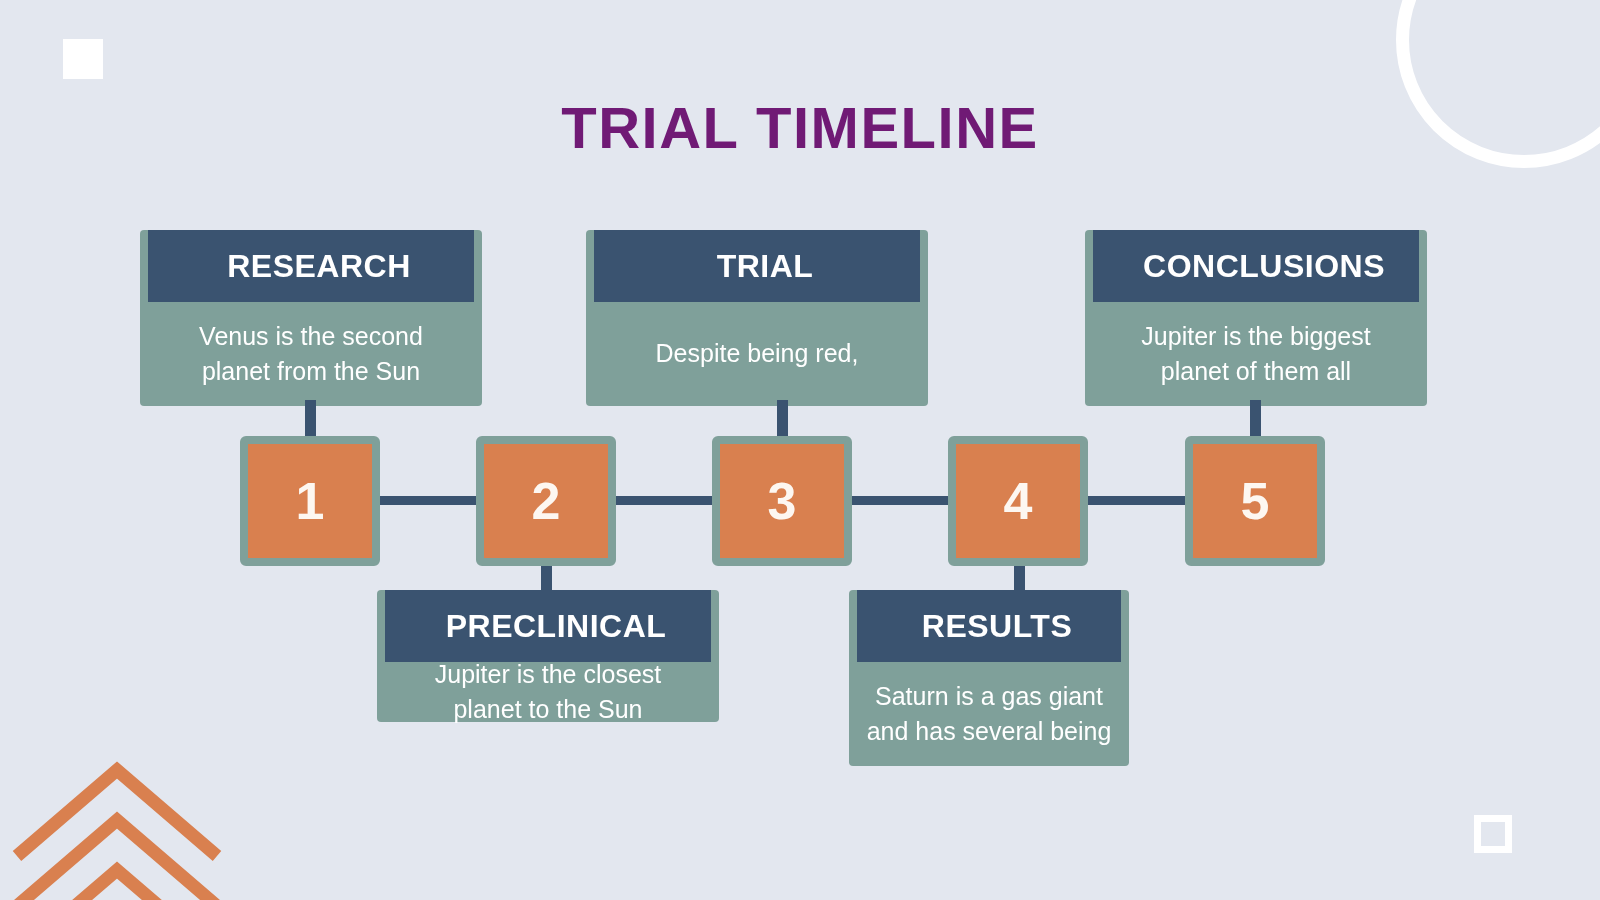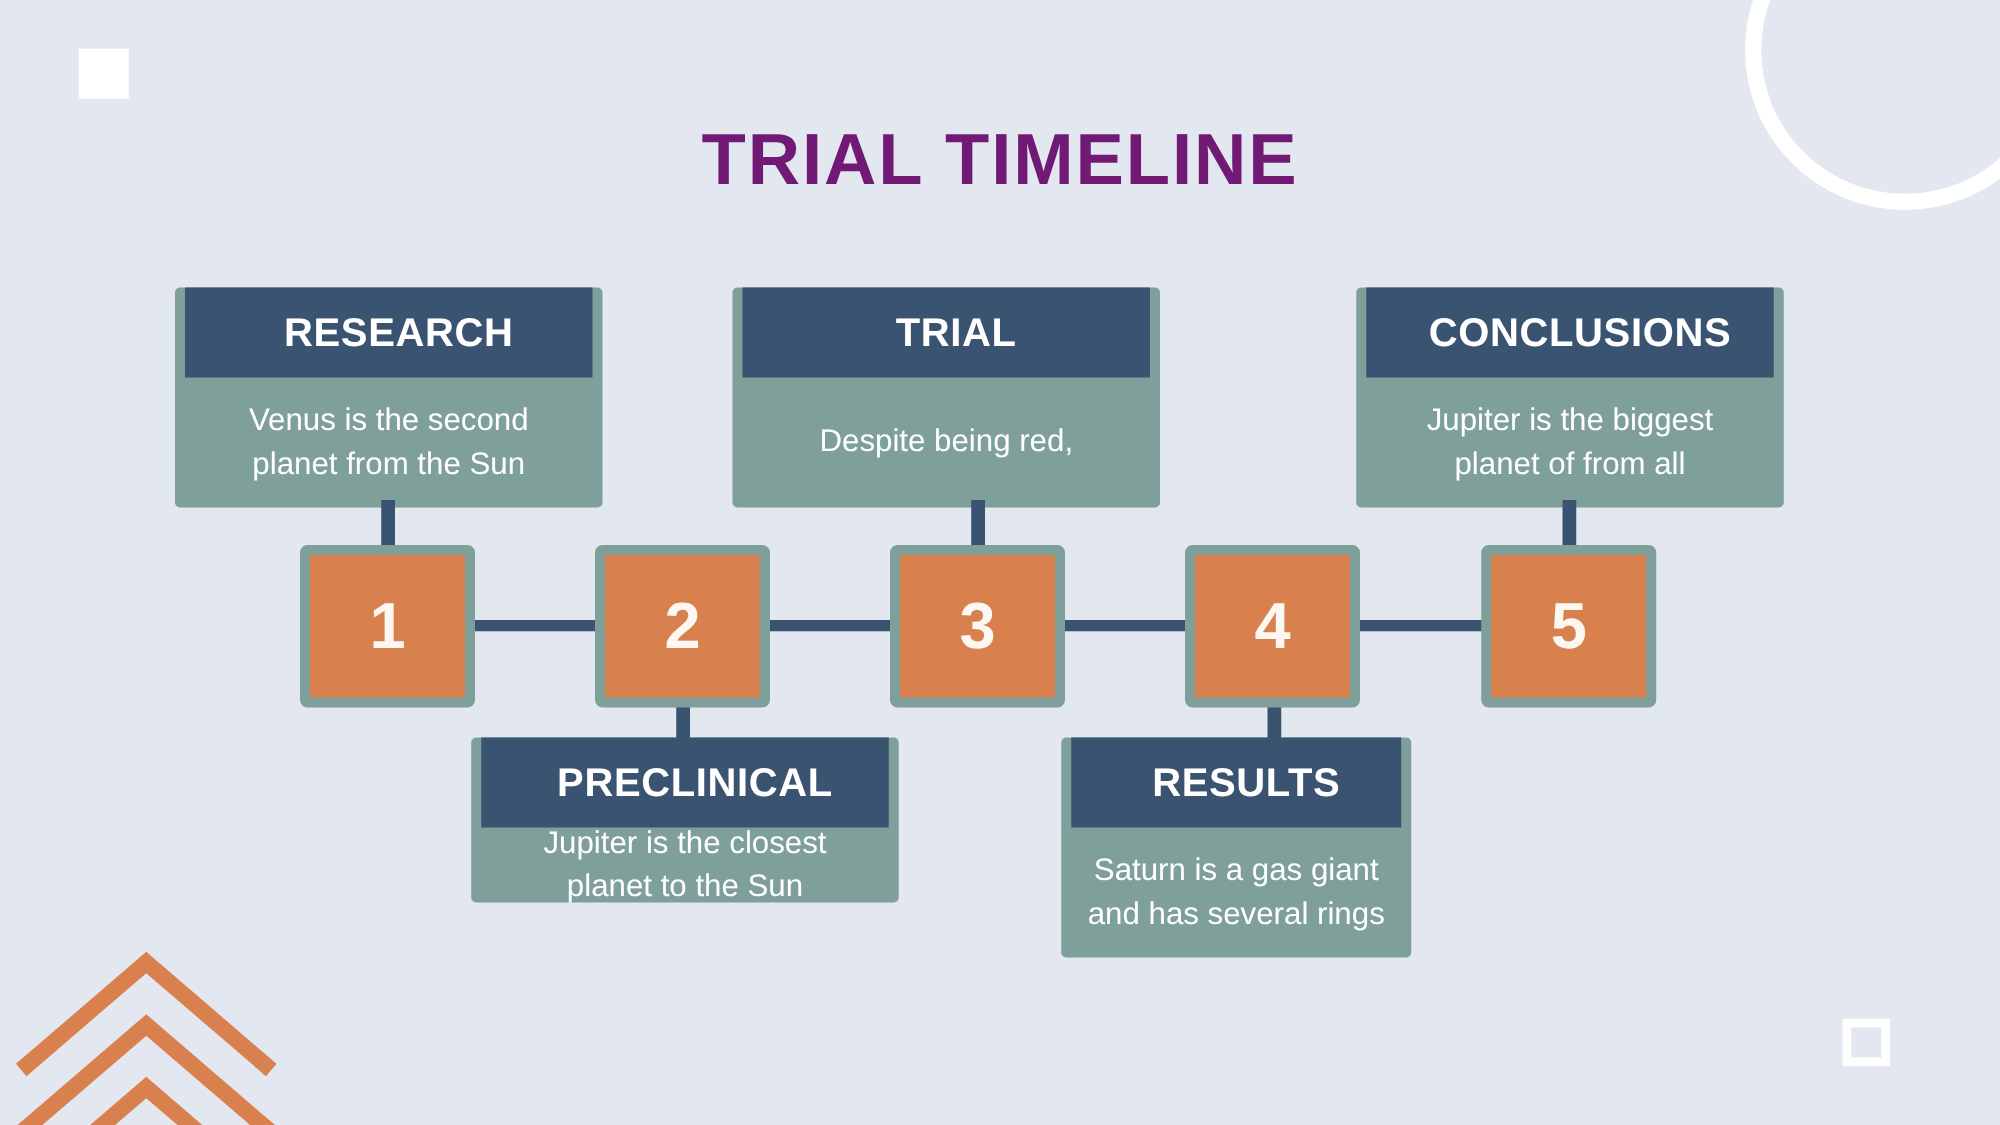--- a/index.html
+++ b/index.html
@@ -189,41 +189,41 @@
         <span>Despite being red,</span><br>
       </span>
     </div>
   </div>
 
   <div class="card" style="left:1085px; top:230px; width:342px; height:176px;">
     <div class="card-header">CONCLUSIONS</div>
     <div class="card-body">
       <span>
         <span>Jupiter is the biggest</span><br>
-        <span>planet of from all</span>
+        <span>planet of them all</span>
       </span>
     </div>
   </div>
 
   <div class="card" style="left:377px; top:590px; width:342px; height:132px;">
     <div class="card-header">PRECLINICAL</div>
     <div class="card-body">
       <span>
         <span>Jupiter is the closest</span><br>
         <span>planet to the Sun</span>
       </span>
     </div>
   </div>
 
   <div class="card" style="left:849px; top:590px; width:280px; height:176px;">
     <div class="card-header">RESULTS</div>
     <div class="card-body">
       <span>
         <span>Saturn is a gas giant</span><br>
-        <span>and has several rings</span>
+        <span>and has several being</span>
       </span>
     </div>
   </div>
 
   <div class="step" style="left:240px; top:436px;">
     <span>1</span>
   </div>
   <div class="step" style="left:476px; top:436px;">
     <span>2</span>
   </div>

